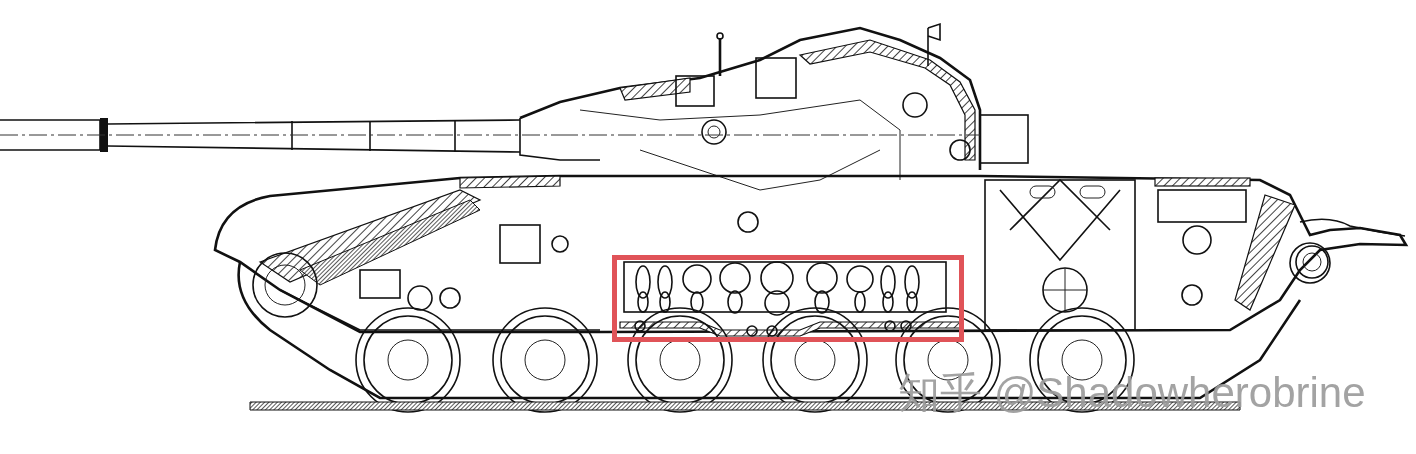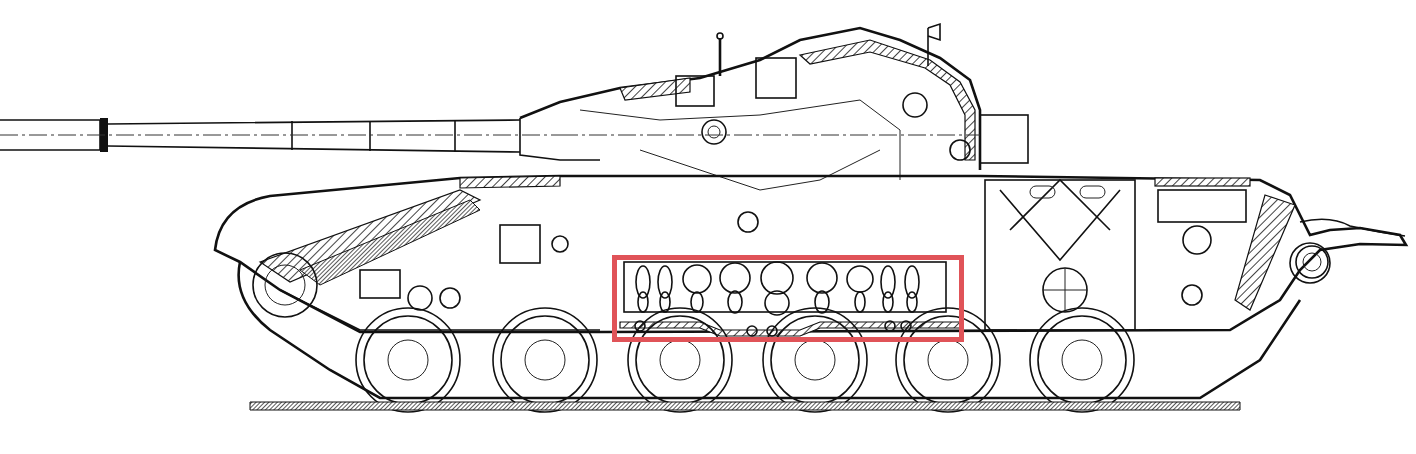--- a/index.html
+++ b/index.html
@@ -165,13 +165,14 @@
   <g>
     <path class="ink-thick" d="M240,262 Q232,300 270,330 L330,370 L380,398 L1200,398 L1260,360 L1300,300"></path>
     <path fill="url(#dense)" stroke="#111" stroke-width="1" d="M250,402 L1240,402 L1240,410 L250,410 Z"></path>
     <circle class="ink" cx="285" cy="285" r="32"></circle>
     <circle class="ink-thin" cx="285" cy="285" r="20"></circle>
     <circle class="ink" cx="1310" cy="263" r="20"></circle>
   </g>
 </svg>
 
 <div class="highlight-box"></div>
+<div class="watermark">知乎 @Shadowherobrine</div>
 </div>
 
 </body></html>

